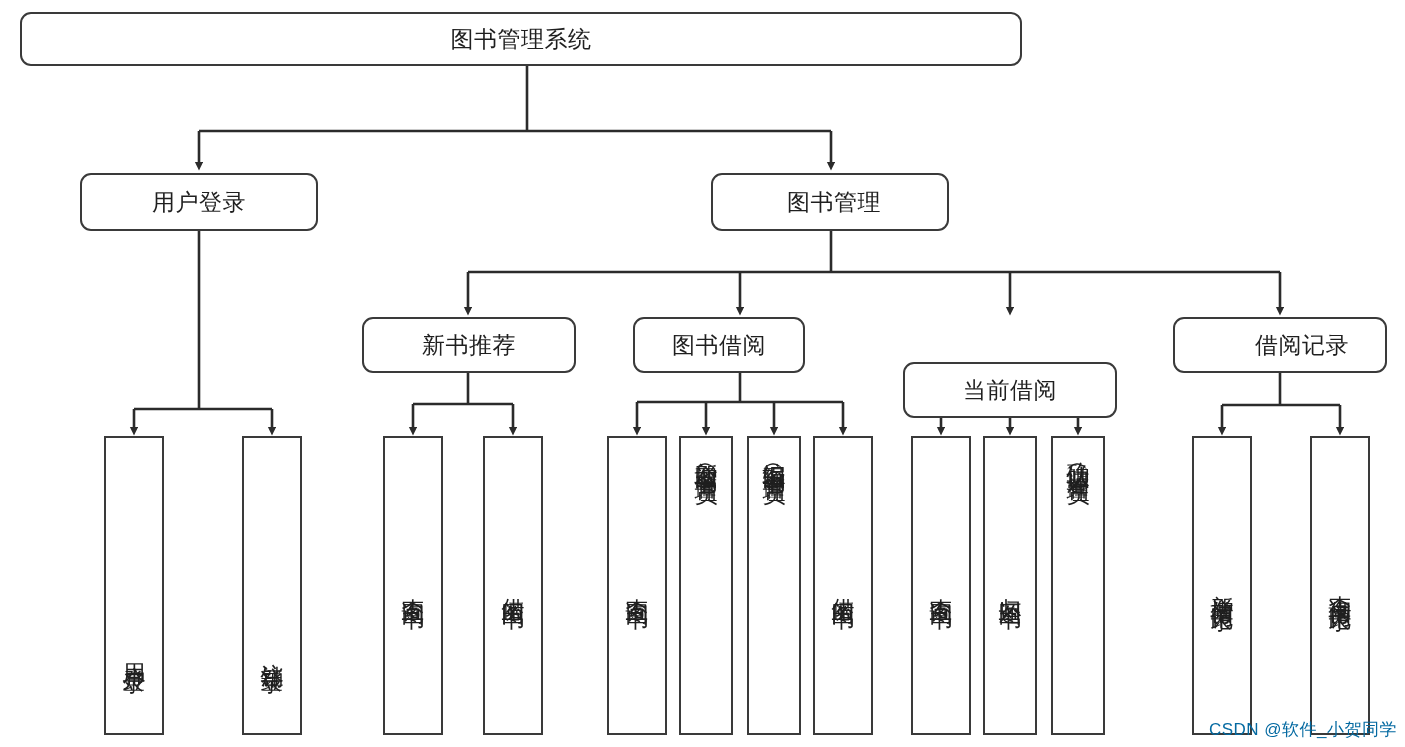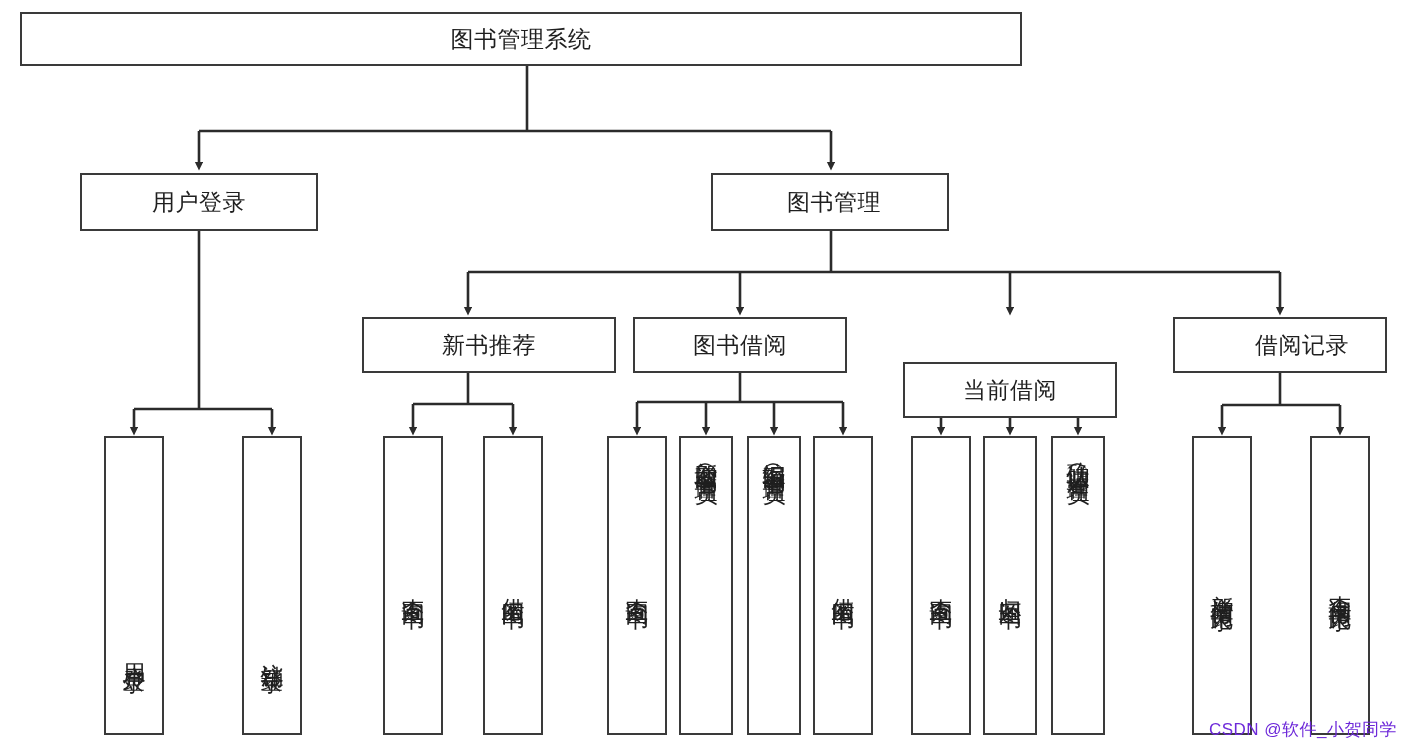--- a/index.html
+++ b/index.html
@@ -34,20 +34,21 @@
     display: flex;
     color: #1f1f1f;
     z-index: 2;
   }
   
   .node.horiz {
     align-items: center;
     justify-content: center;
     font-size: 23px;
     letter-spacing: 0.5px;
+    border-radius: 11px;
   }
   
   .node.vert {
     justify-content: center;
     font-size: 23px;
   }
   .node.vert .vtext {
     writing-mode: vertical-rl;
     text-orientation: upright;
     letter-spacing: 3px;
@@ -63,21 +64,21 @@
   }
   .node.vert.align-lower {
     align-items: flex-end;
     padding-bottom: 76px;
   }
   #watermark {
     position: absolute;
     right: 8px;
     bottom: 6px;
     font-size: 17px;
-    color: #6d28d9;
+    color: #0369a1;
     letter-spacing: 0.5px;
     z-index: 5;
     white-space: nowrap;
   }
 </style>
 </head>
 <body>
 
 <div id="diagram-root">
 
@@ -135,24 +136,24 @@
     <span>图书管理系统</span>
   </div>
 
   <div class="node horiz" style="left:80px; top:173px; width:238px; height:58px;">
     <span>用户登录</span>
   </div>
   <div class="node horiz" style="left:711px; top:173px; width:238px; height:58px;padding-left:8px;">
     <span>图书管理</span>
   </div>
 
-  <div class="node horiz" style="left:362px; top:317px; width:254px; height:56px;">
+  <div class="node horiz" style="left:362px; top:317px; width:214px; height:56px;">
     <span>新书推荐</span>
   </div>
-  <div class="node horiz" style="left:633px; top:317px; width:214px; height:56px;">
+  <div class="node horiz" style="left:633px; top:317px; width:172px; height:56px;">
     <span>图书借阅</span>
   </div>
   <div class="node horiz" style="left:903px; top:317px; width:214px; height:56px;margin-top:45px;">
     <span>当前借阅</span>
   </div>
   <div class="node horiz" style="left:1173px; top:317px; width:214px; height:56px;padding-left:44px;">
     <span>借阅记录</span>
   </div>
 
   <div class="node vert align-lower" style="left:104px; top:436px; width:60px; height:299px;">

